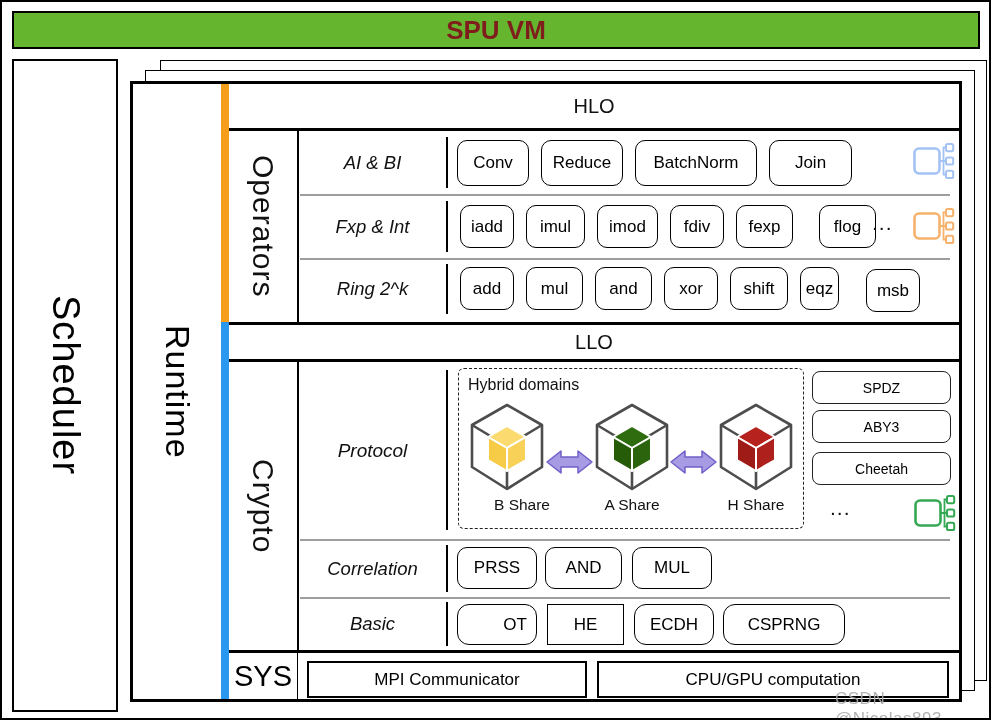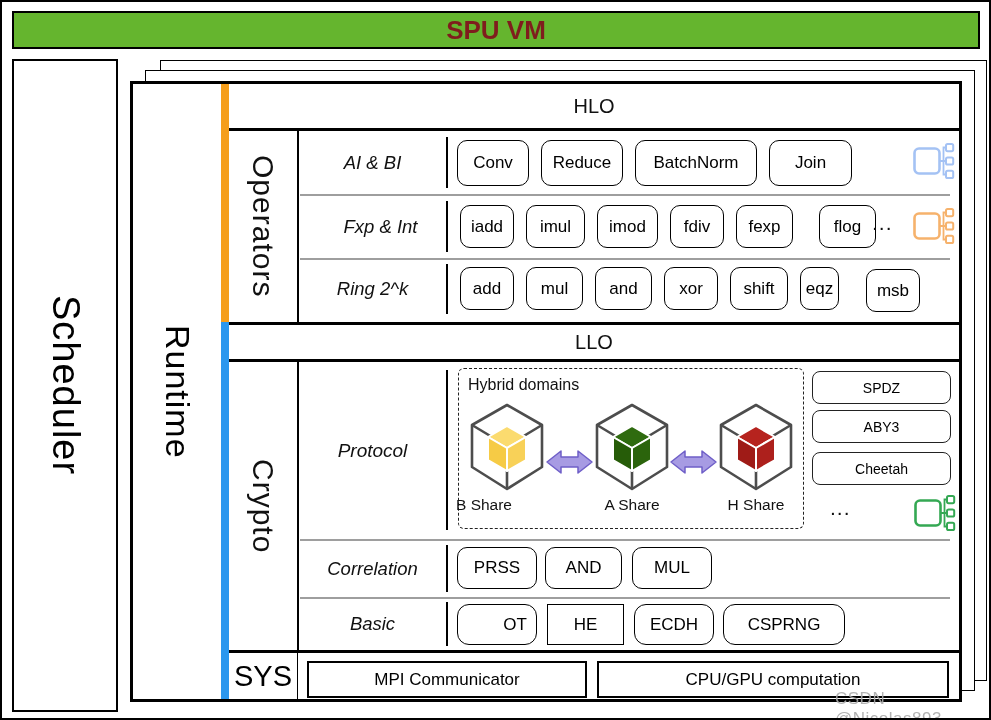--- a/index.html
+++ b/index.html
@@ -79,21 +79,21 @@
       <rect x="1.5" y="6.5" width="25" height="25" rx="4.5" fill="none" stroke="#A4C2F4" stroke-width="2.6"></rect>
       <path d="M27 19 H30.5 M30.5 19 V5.5 H33 M30.5 19 H33 M30.5 19 V32.5 H33" fill="none" stroke="#A4C2F4" stroke-width="1.8"></path>
       <rect x="33" y="2" width="7.2" height="7.2" rx="1.6" fill="none" stroke="#A4C2F4" stroke-width="2"></rect>
       <rect x="33" y="15.4" width="7.2" height="7.2" rx="1.6" fill="none" stroke="#A4C2F4" stroke-width="2"></rect>
       <rect x="33" y="28.8" width="7.2" height="7.2" rx="1.6" fill="none" stroke="#A4C2F4" stroke-width="2"></rect>
     </svg>
   </div>
   <div class="abs sep" style="left:298px;top:192px;width:650px;"></div>
 
   <div class="abs" style="left:298px;top:193px;width:659px;height:63px;">
-    <div class="abs center rowlabel" style="left:8px;top:0;width:145px;height:63px;">Fxp &amp; Int</div>
+    <div class="abs center rowlabel" style="left:0;top:0;width:145px;height:63px;">Fxp &amp; Int</div>
     <div class="abs vdiv" style="left:146px;top:6px;height:51px;"></div>
     <div class="abs btn s" style="left:160px;top:10px;width:54px;height:43px;">
         <span>iadd</span>
       </div>
     <div class="abs btn s" style="left:226px;top:10px;width:59px;height:43px;">
         <span>imul</span>
       </div>
     <div class="abs btn s" style="left:297px;top:10px;width:61px;height:43px;">
         <span>imod</span>
       </div>
@@ -180,21 +180,21 @@
     <polygon points="59,35 40,46 40,69 59,58" fill="#AD201C" stroke="#fff" stroke-width="2" stroke-linejoin="round"></polygon>
   </svg>
 
   <svg class="abs" style="left:543px;top:447px;" width="49" height="26" viewBox="0 0 49 26">
     <polygon points="2,13 16,2 16,8 33,8 33,2 47,13 33,24 33,18 16,18 16,24" fill="#A79BE3" stroke="#6F5FC8" stroke-width="1.5" stroke-linejoin="round"></polygon>
   </svg>
   <svg class="abs" style="left:667px;top:447px;" width="49" height="26" viewBox="0 0 49 26">
     <polygon points="2,13 16,2 16,8 33,8 33,2 47,13 33,24 33,18 16,18 16,24" fill="#A79BE3" stroke="#6F5FC8" stroke-width="1.5" stroke-linejoin="round"></polygon>
   </svg>
 
-  <div class="abs center sharelabel" style="left:442px;top:494px;width:80px;">B Share</div>
+  <div class="abs center sharelabel" style="left:480px;top:494px;width:80px;">B Share</div>
   <div class="abs center sharelabel" style="left:590px;top:494px;width:80px;">A Share</div>
   <div class="abs center sharelabel" style="left:714px;top:494px;width:80px;">H Share</div>
 
   <div class="abs center proto-btn" style="left:810px;top:369px;width:139px;height:33px;">
       <span>SPDZ</span>
     </div>
   <div class="abs center proto-btn" style="left:810px;top:408px;width:139px;height:33px;">
       <span>ABY3</span>
     </div>
   <div class="abs center proto-btn" style="left:810px;top:450px;width:139px;height:33px;">

